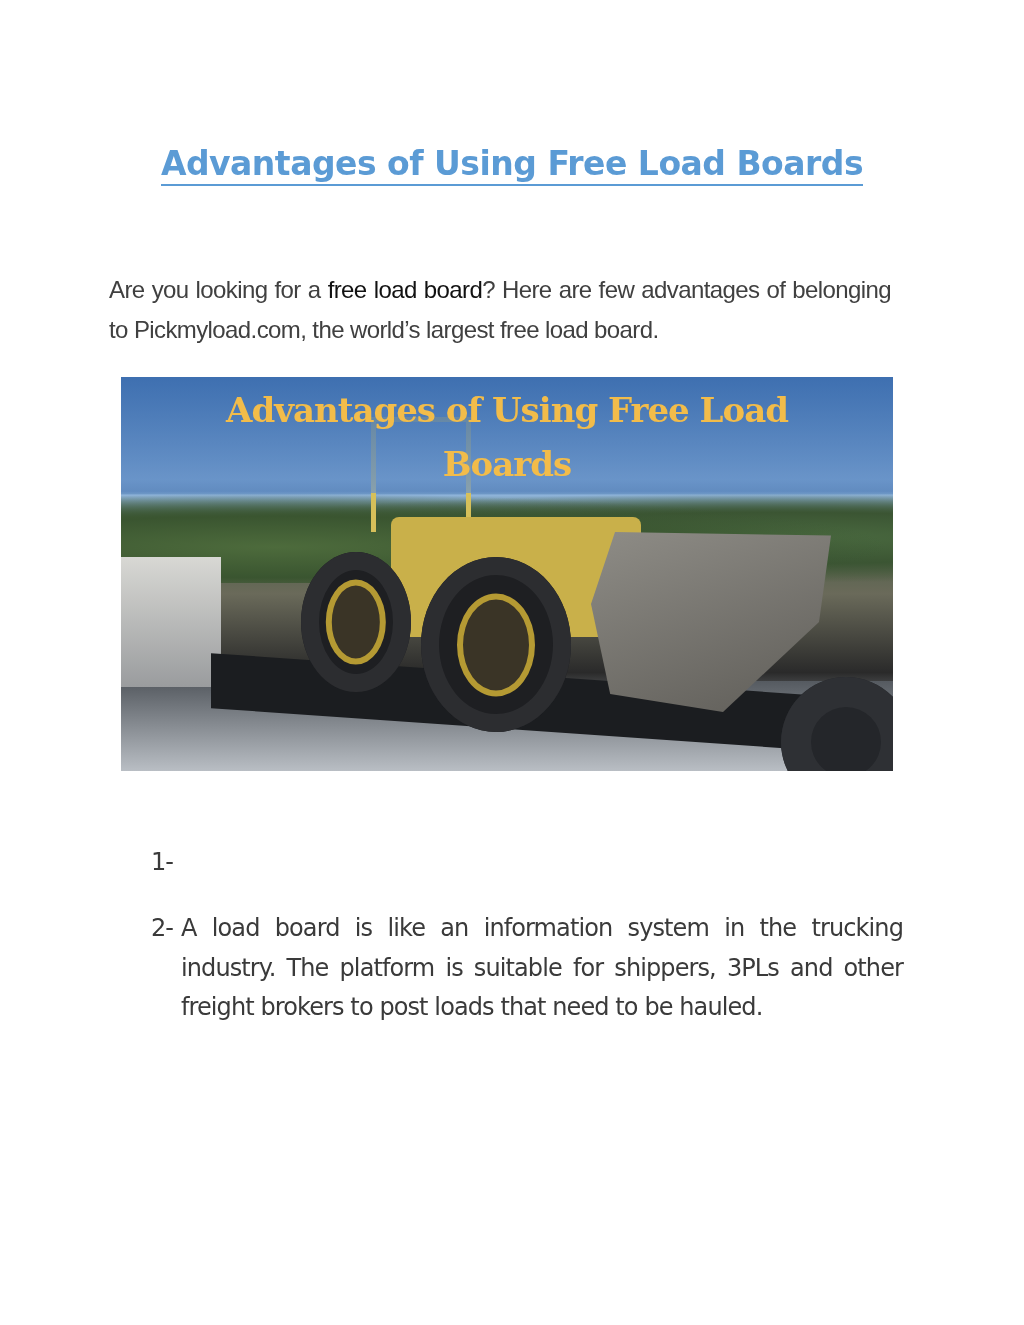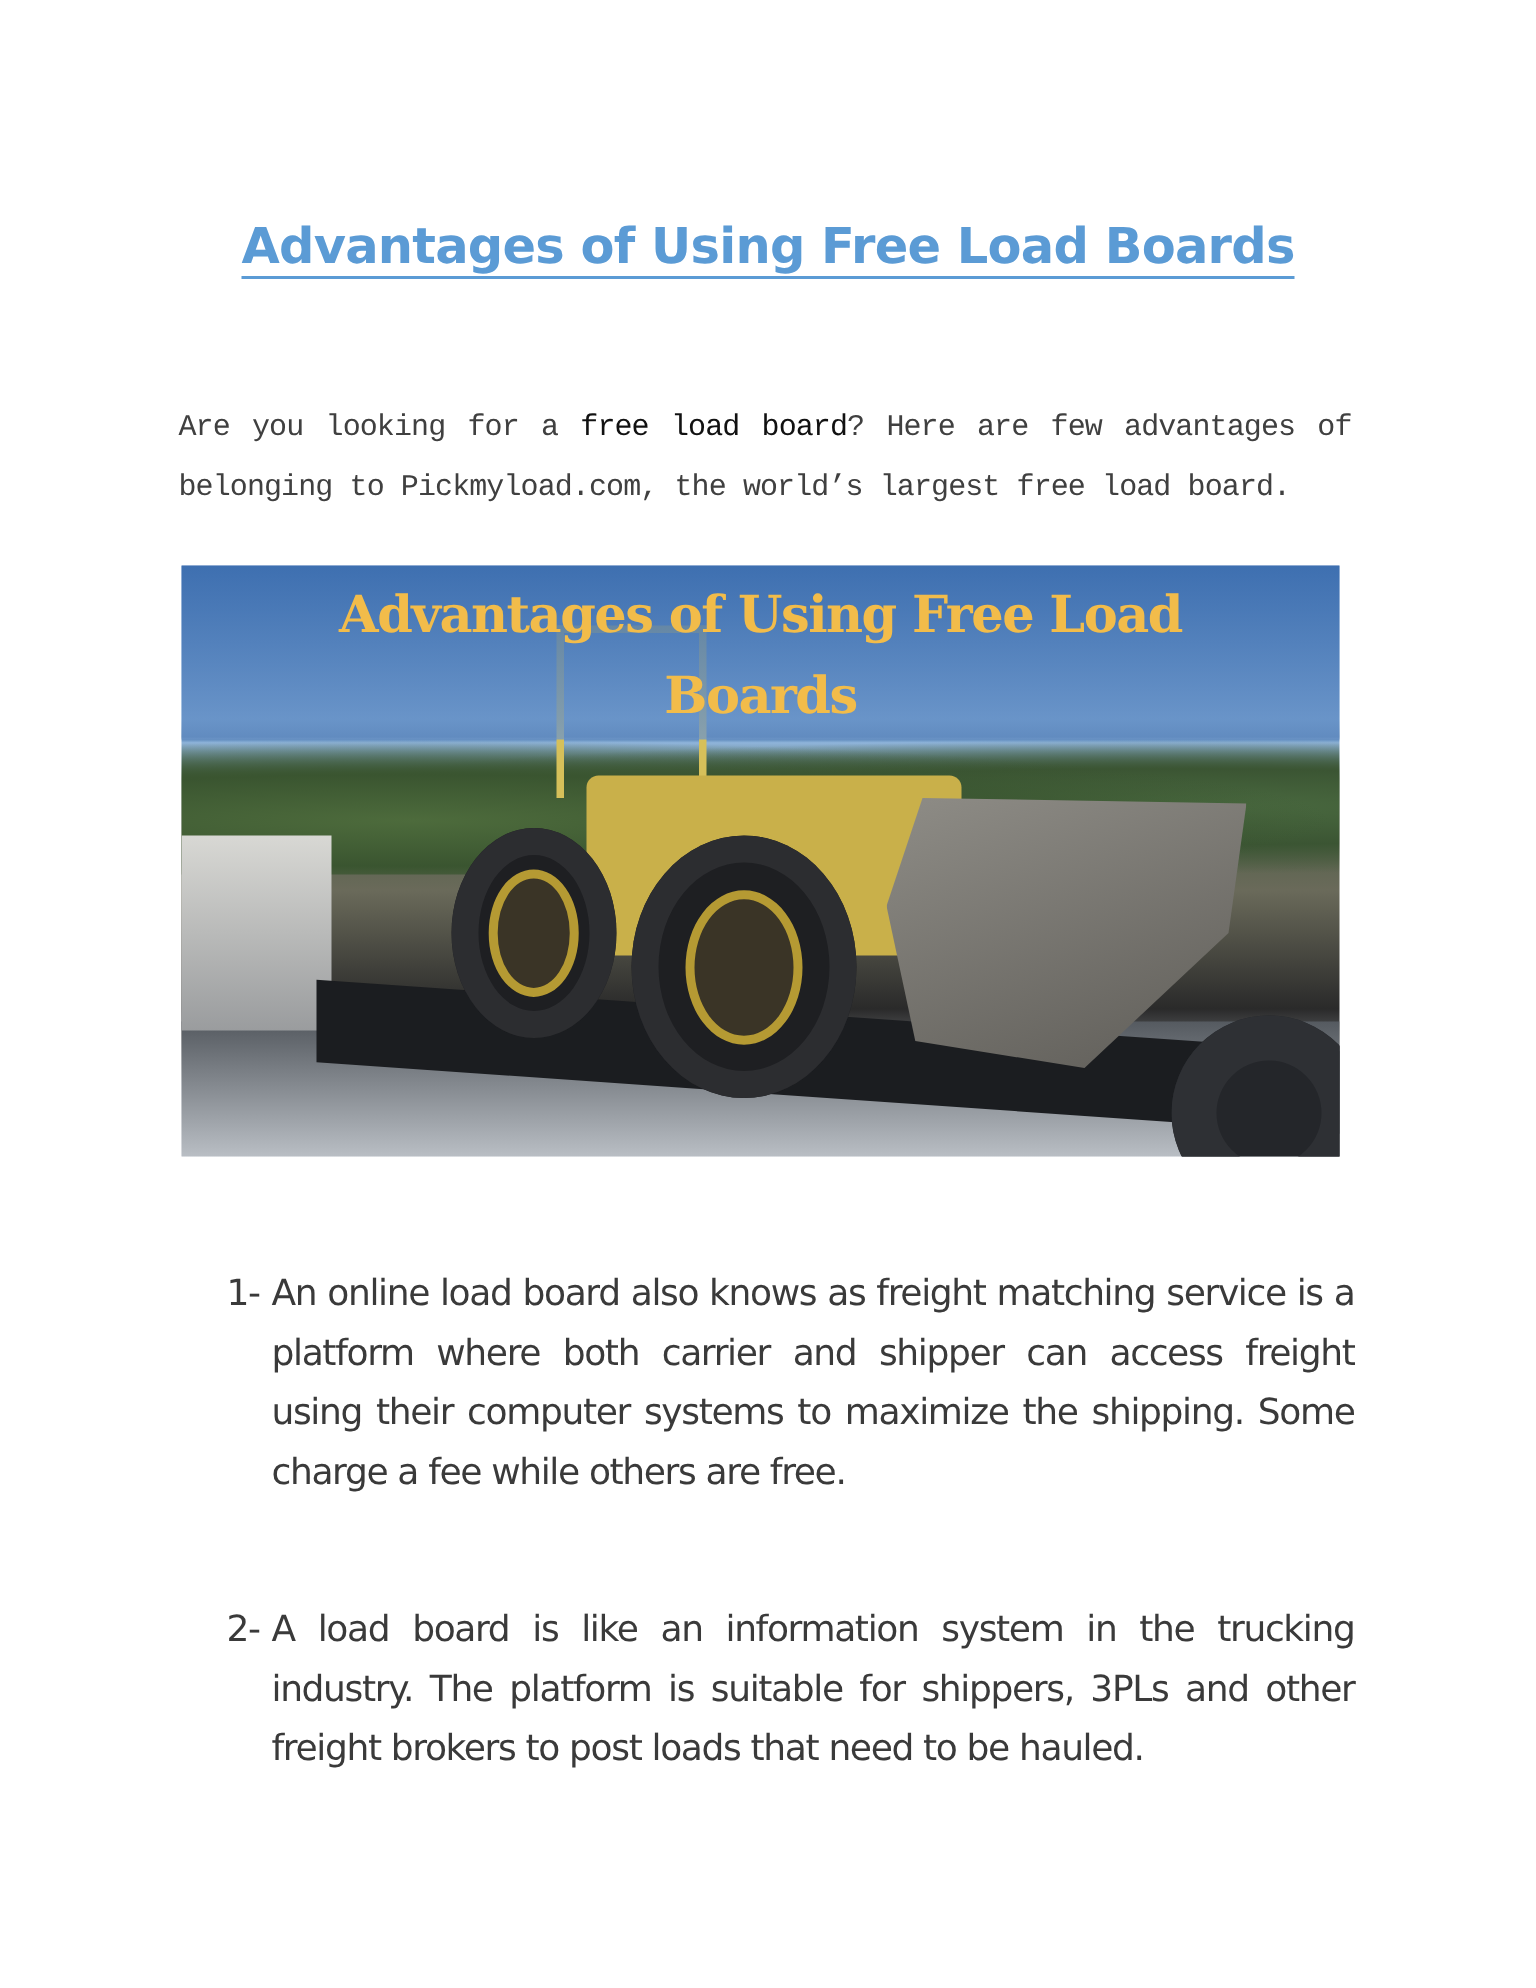--- a/index.html
+++ b/index.html
@@ -2,23 +2,23 @@
 <html><head>
   <meta charset="utf-8">
   <style>
     html, body { margin: 0; padding: 0; background: #ffffff; }
     body { width: 1024px; height: 1325px; position: relative; overflow: hidden;
            font-family: "Liberation Sans", "DejaVu Sans", sans-serif; color: #3a3a3a; }
     .title { position: absolute; left: 0; right: 0; top: 122px; text-align: center;
              font-family: "DejaVu Sans", sans-serif; font-weight: bold; font-size: 33px;
              color: #5b9bd5; letter-spacing: -0.5px; }
     .title span { border-bottom: 2px solid #5b9bd5; padding-bottom: 1px; }
-    .intro { position: absolute; left: 119px; width: 782px; top: 246px;
-             font-size: 20px; line-height: 39.5px; text-align: justify; color: #404040;
-             font-family: Liberation Mono, monospace; letter-spacing: -0.6px; }
+    .intro { position: absolute; left: 109px; width: 782px; top: 246px;
+             font-size: 24px; line-height: 39.5px; text-align: justify; color: #404040;
+             font-family: Liberation Sans, sans-serif; letter-spacing: -0.6px; }
     .intro .link { color: #111111; }
     .hero { position: absolute; left: 121px; top: 377px; width: 772px; height: 394px; overflow: hidden;
             background: linear-gradient(180deg, #4a78b8 0%, #6f9fd4 26%, #3d6ea8 29%, #8fb4da 30%, #3f5a3a 36%, #6a6a5a 55%, #2a2a2a 75%, #9aa0a8 88%, #c8ccd2 100%); }
     .hero .banner { position: absolute; left: 0; top: 0; width: 100%; height: 116px;
                     background: linear-gradient(180deg, rgba(60,110,175,0.85), rgba(110,150,200,0.75)); }
     .hero .banner-text { position: absolute; left: 0; right: 0; top: 6px; text-align: center;
                          font-family: "DejaVu Serif", serif; font-weight: bold; font-size: 34px;
                          line-height: 54px; color: #f2bc4a; letter-spacing: -1px; padding: 0 40px; }
     .hero .trees { position: absolute; left: 0; top: 116px; width: 100%; height: 90px;
                    background: radial-gradient(ellipse at 20% 60%, #4d6b3c 0%, #3a5530 40%, transparent 70%),
@@ -73,19 +73,18 @@
     </div>
   <div class="bucket"></div>
   <div class="tire-r"></div>
   <div class="banner"></div>
   <div class="banner-text">Advantages of Using Free Load Boards</div>
 </div>
 
 <ol class="points">
   <li>
     <span class="num">1-</span>
-    <span>An online load board also knows as freight matching service is a platform where both carrier and shipper can access freight using their computer systems to maximize the shipping. Some charge a fee while others are free.</span>
   </li>
   <li>
     <span class="num">2-</span>
     <span>A load board is like an information system in the trucking industry. The platform is suitable for shippers, 3PLs and other freight brokers to post loads that need to be hauled.</span>
   </li>
 </ol>
 
 </body></html>

